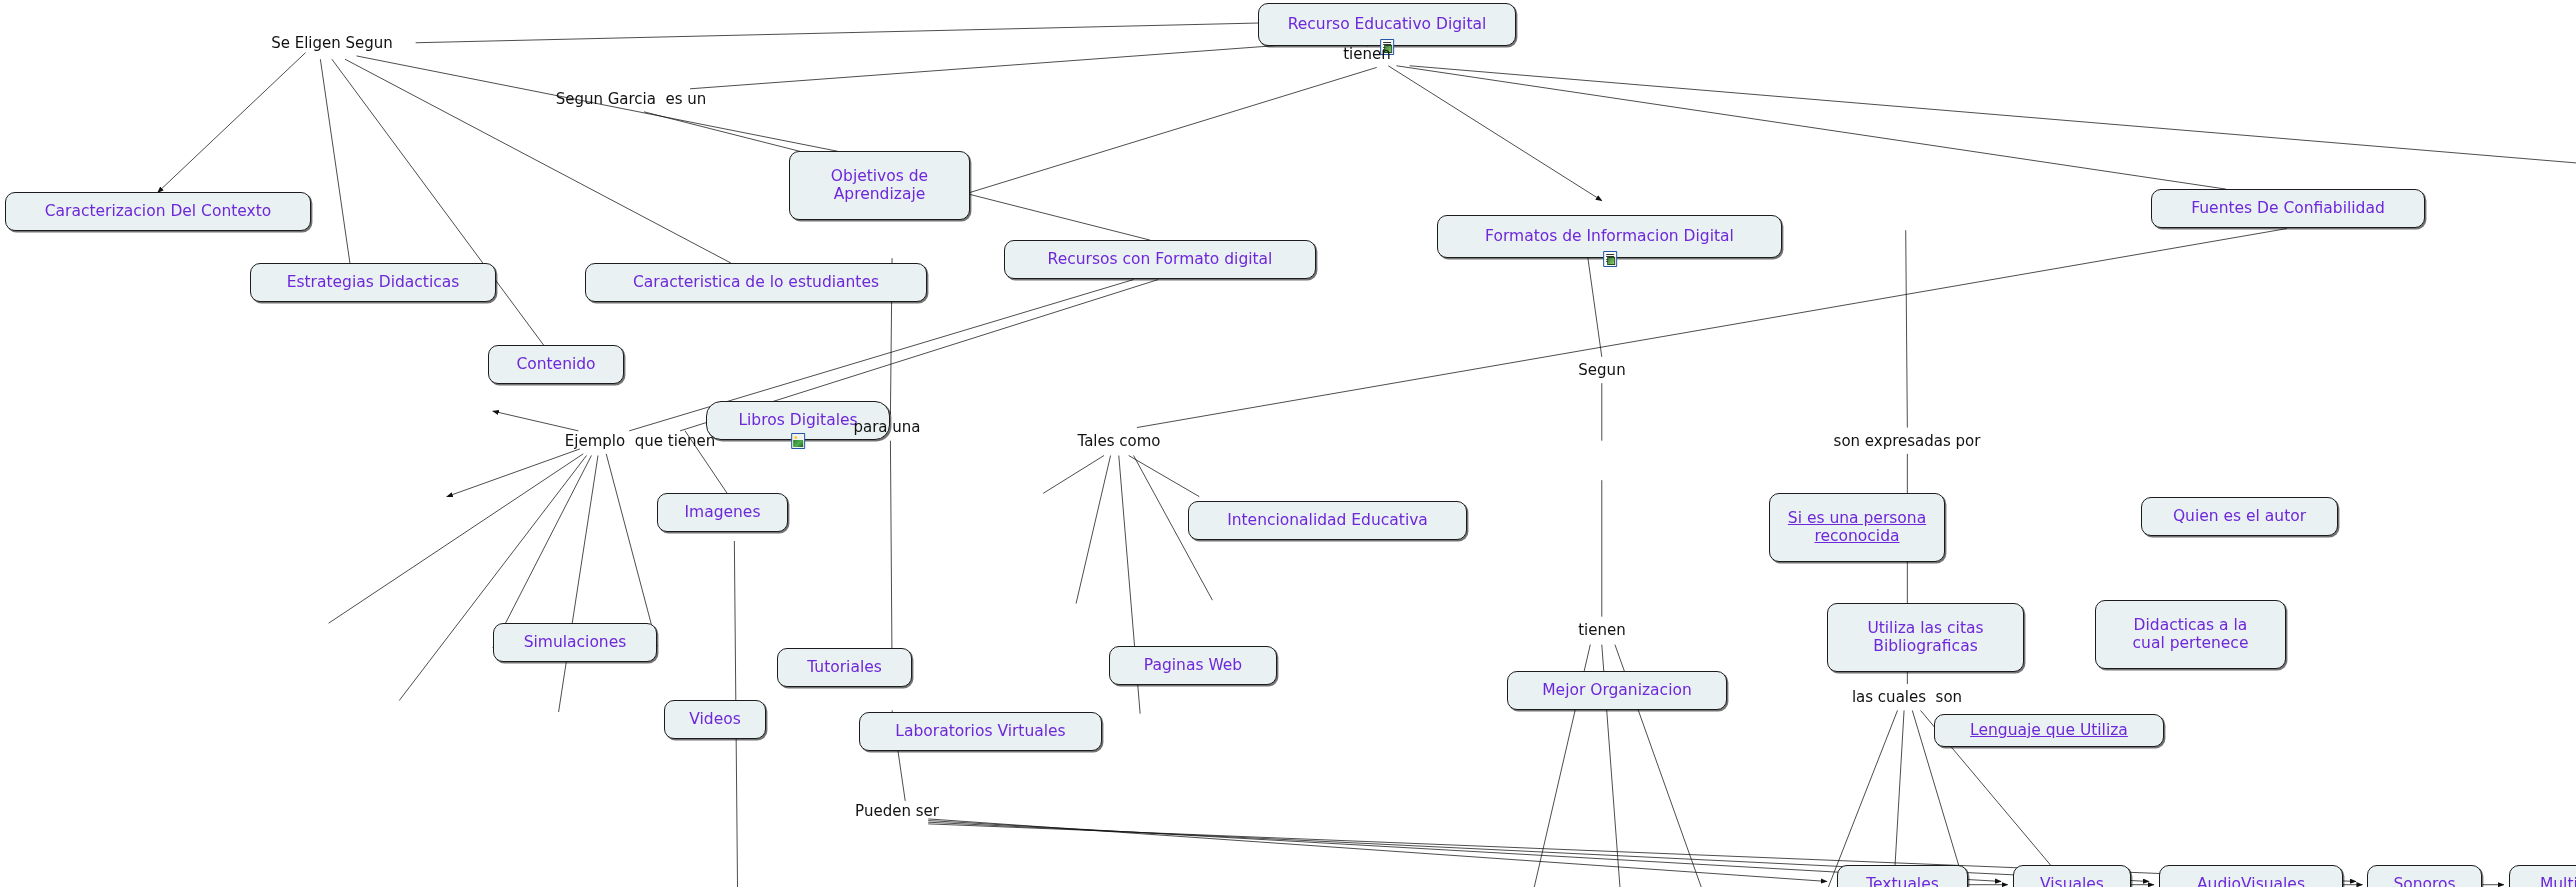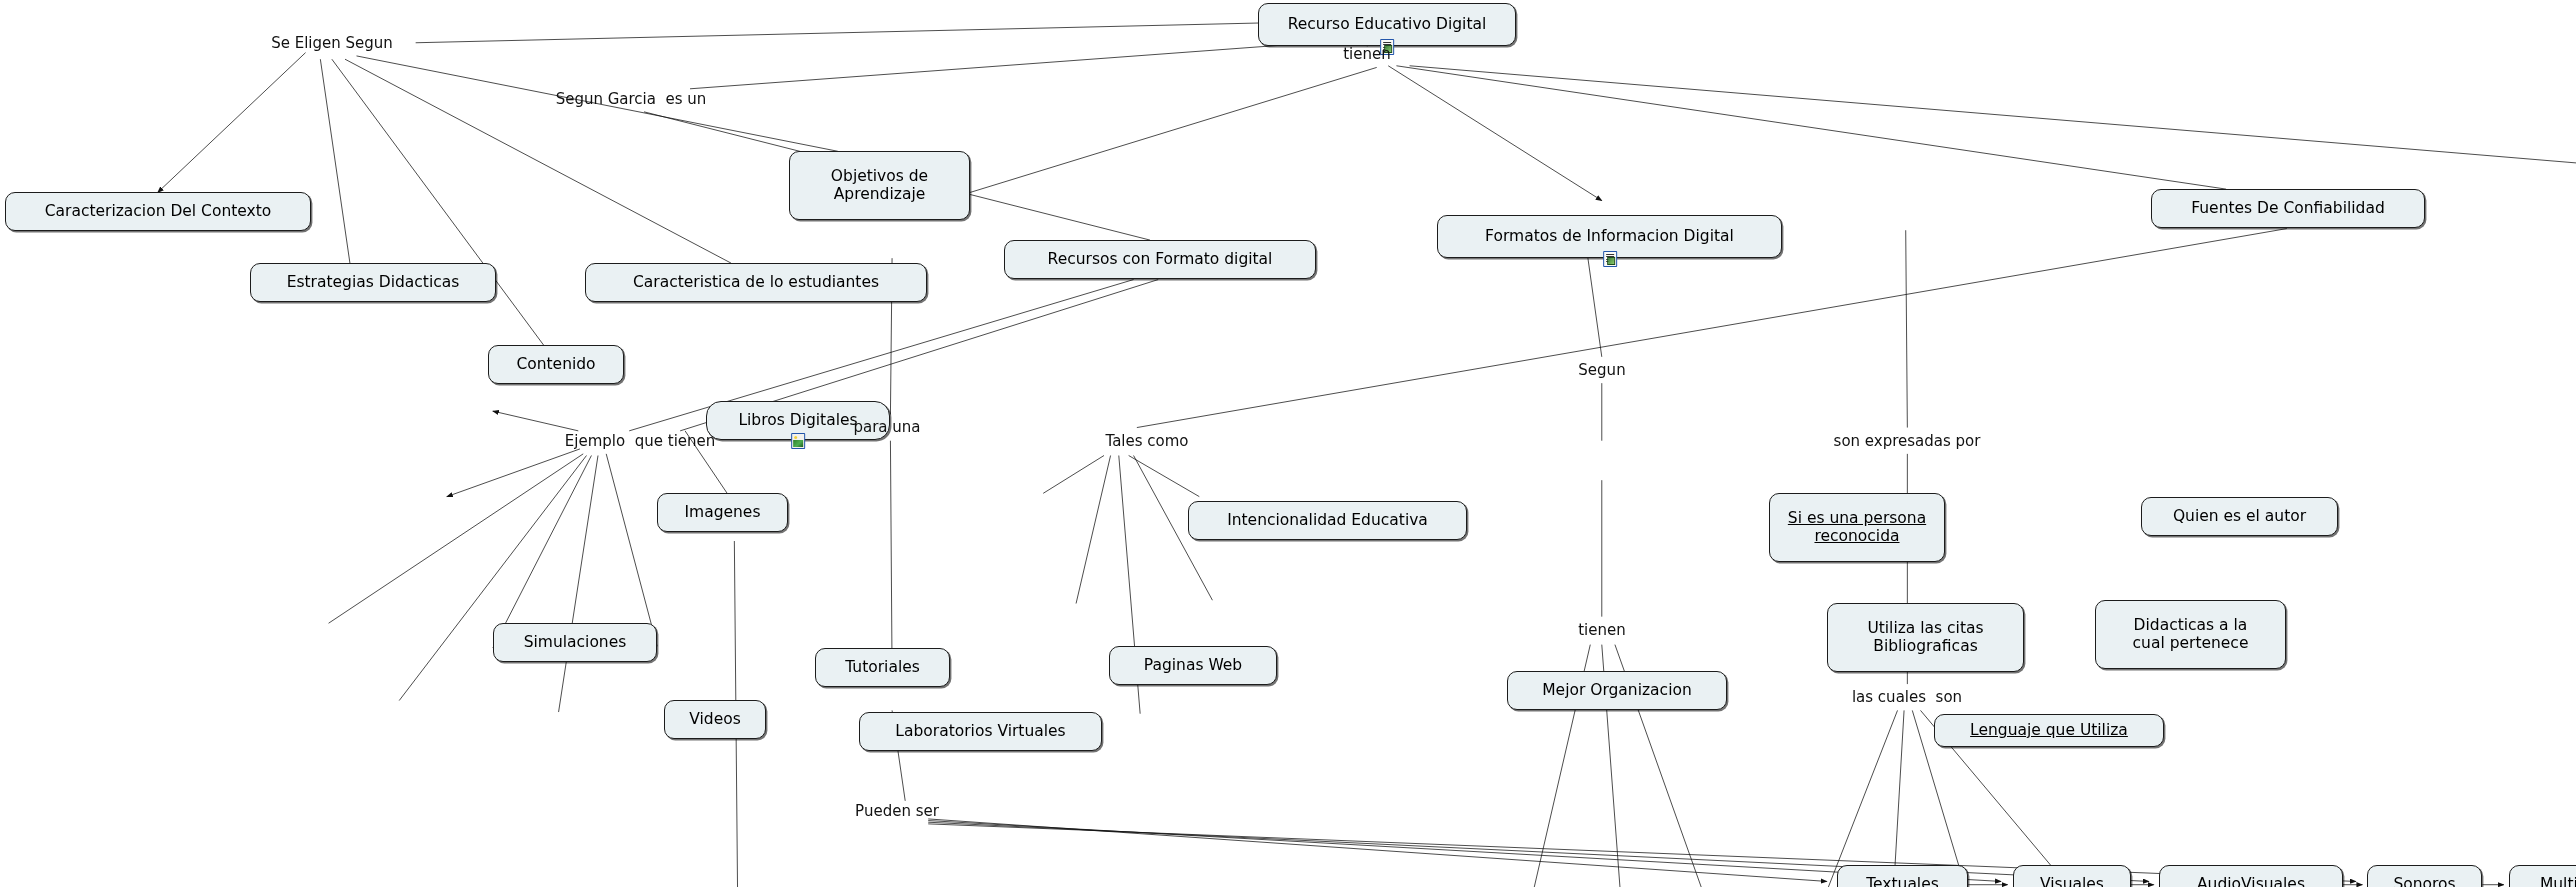--- a/index.html
+++ b/index.html
@@ -22,21 +22,21 @@
     width: 2576px;
     height: 888px;
     pointer-events: none;
   }
   .node {
     position: absolute;
     box-sizing: border-box;
     background: #eaf1f3;
     border: 1.5px solid #1c1c1c;
     border-radius: 10px;
-    color: #000000;
+    color: #6d28d9;
     font-size: 15.5px;
     line-height: 1.12;
     display: flex;
     align-items: center;
     justify-content: center;
     text-align: center;
     padding: 2.7px 8.2px;
     box-shadow: 1.4px 1.4px 0px rgba(0,0,0,0.55);
     white-space: pre-line;
   }
@@ -199,21 +199,21 @@
       <div class="node" style="left: 488px; top: 345px; width: 136px; height: 39px;"><span>Contenido</span></div>
       <div class="node" style="left: 585px; top: 263px; width: 342px; height: 39px;"><span>Caracteristica de lo estudiantes</span></div>
       <div class="node" style="left: 789px; top: 151px; width: 181px; height: 69px;"><span>Objetivos  de
 Aprendizaje</span></div>
       <div class="node" style="left: 1004px; top: 240px; width: 312px; height: 39px;"><span>Recursos con Formato digital</span></div>
       <div class="node" style="left: 706px; top: 401px; width: 184px; height: 39px; border-radius: 15px;"><span>Libros Digitales</span></div>
       <div class="resicon img" style="left: 798px; top: 433px;"></div>
       <div class="node" style="left: 657px; top: 493px; width: 131px; height: 39px;"><span>Imagenes</span></div>
       <div class="node" style="left: 493px; top: 623px; width: 164px; height: 39px;"><span>Simulaciones</span></div>
       <div class="node" style="left: 664px; top: 700px; width: 102px; height: 39px;"><span>Videos</span></div>
-      <div class="node" style="left: 815px; top: 648px; width: 135px; height: 39px;"><span>Tutoriales</span></div>
+      <div class="node" style="left: 777px; top: 648px; width: 135px; height: 39px;"><span>Tutoriales</span></div>
       <div class="node" style="left: 859px; top: 712px; width: 243px; height: 39px;"><span>Laboratorios Virtuales</span></div>
       <div class="node" style="left: 1109px; top: 646px; width: 168px; height: 39px;"><span>Paginas Web</span></div>
       <div class="node" style="left: 1188px; top: 501px; width: 279px; height: 39px;"><span>Intencionalidad Educativa</span></div>
       <div class="node" style="left: 1437px; top: 215px; width: 345px; height: 43px;"><span>Formatos de Informacion Digital</span></div>
       <div class="resicon doc" style="left: 1610px; top: 251px;">
         <div class="lines"></div>
         <div class="corner"></div>
       </div>
       <div class="node" style="left: 1507px; top: 671px; width: 220px; height: 39px;"><span>Mejor Organizacion</span></div>
       <div class="node" style="left: 1837px; top: 865px; width: 131px; height: 39px;"><span>Textuales</span></div>
@@ -231,21 +231,21 @@
       <div class="node" style="left: 2095px; top: 600px; width: 191px; height: 69px;"><span>Didacticas a la
 cual pertenece</span></div>
     </div>
   <div id="labels-layer">
       <div class="linklabel" style="left: 332px; top: 43px;">Se Eligen Segun</div>
       <div class="linklabel" style="left: 631px; top: 99px;">Segun Garcia  es un</div>
       <div class="linklabel" style="left: 1367px; top: 54px;">tienen</div>
       <div class="linklabel" style="left: 595px; top: 441px;">Ejemplo</div>
       <div class="linklabel" style="left: 675px; top: 441px;">que tienen</div>
       <div class="linklabel" style="left: 887px; top: 427px;">para una</div>
-      <div class="linklabel" style="left: 1119px; top: 441px; margin-left: 28px;">Tales como</div>
+      <div class="linklabel" style="left: 1119px; top: 441px;">Tales como</div>
       <div class="linklabel" style="left: 897px; top: 811px;">Pueden ser</div>
       <div class="linklabel" style="left: 1602px; top: 370px;">Segun</div>
       <div class="linklabel" style="left: 1602px; top: 630px;">tienen</div>
       <div class="linklabel" style="left: 1907px; top: 441px;">son expresadas por</div>
       <div class="linklabel" style="left: 1907px; top: 697px;">las cuales  son</div>
     </div>
 </div>
 
 
 </body></html>

